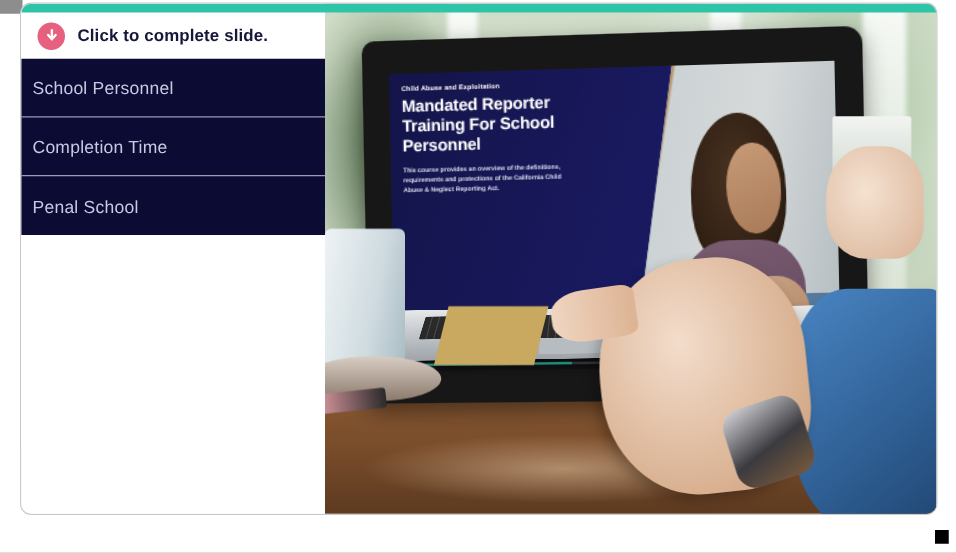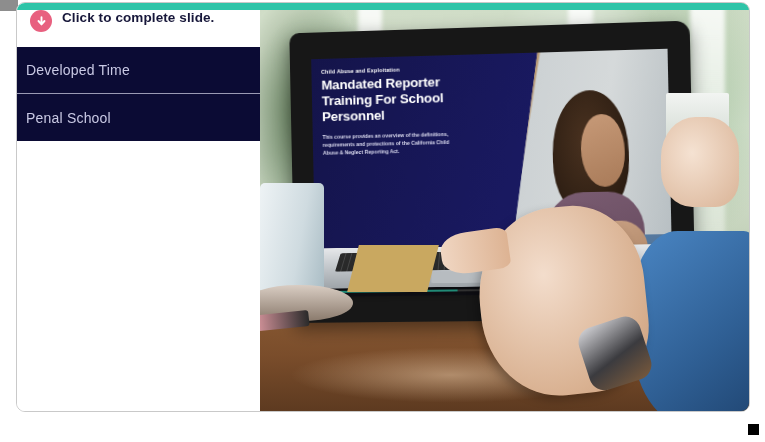--- a/index.html
+++ b/index.html
@@ -42,21 +42,21 @@
   
   .left-pane{
     width:243px;flex:0 0 243px;
     background:#ffffff;
     position:relative;
     z-index:2;
   }
   .cta-banner{
     height:44px;
     background:#ffffff;
-    display:flex;
+    display:flex;align-items:center;
     padding:7px 0 0 13px;
     box-sizing:border-box;
   }
   .cta-icon{
     width:22px;height:22px;border-radius:50%;
     background:#e8607f;
     flex:0 0 22px;
     display:flex;align-items:center;justify-content:center;
     margin-right:10px;
   }
@@ -338,21 +338,24 @@
       <span class="cta-icon">
         <svg width="13" height="13" viewBox="0 0 13 13" aria-hidden="true">
           <path d="M6.5 2.2 L6.5 8.2 M6.5 9.4 L3.5 6.0 M6.5 9.4 L9.5 6.0" stroke="#ffffff" stroke-width="1.9" fill="none" stroke-linecap="round" stroke-linejoin="round"></path>
         </svg>
       </span>
       <span class="cta-text">Click to complete slide.</span>
     </div>
 
     <div class="menu">
       <div class="menu-item">
-        <span>Developed Time</span>
+        <span>School Personnel</span>
+      </div>
+      <div class="menu-item">
+        <span>Completion Time</span>
       </div>
       <div class="menu-item">
         <span>Penal School</span>
       </div>
     </div>
 
     <div class="left-filler"></div>
   </div>
 
   <div class="media">

